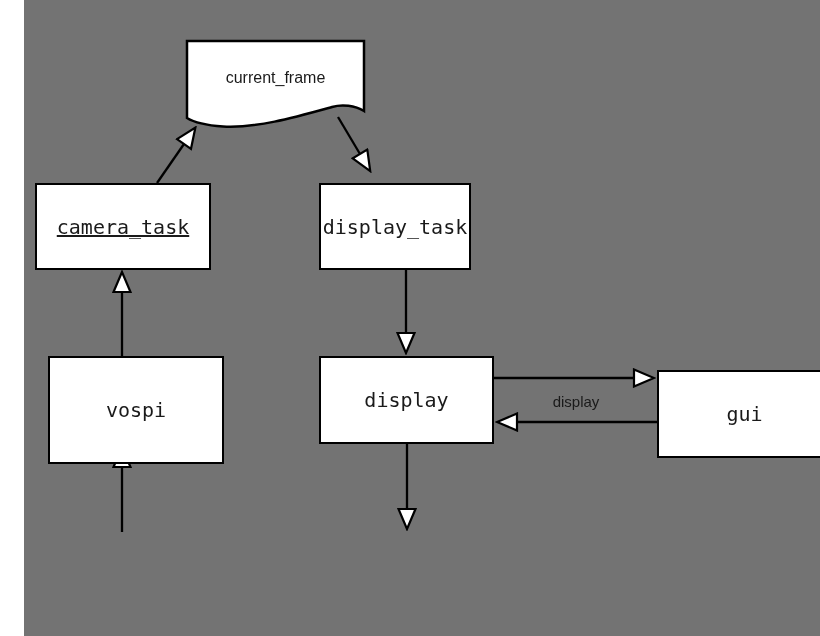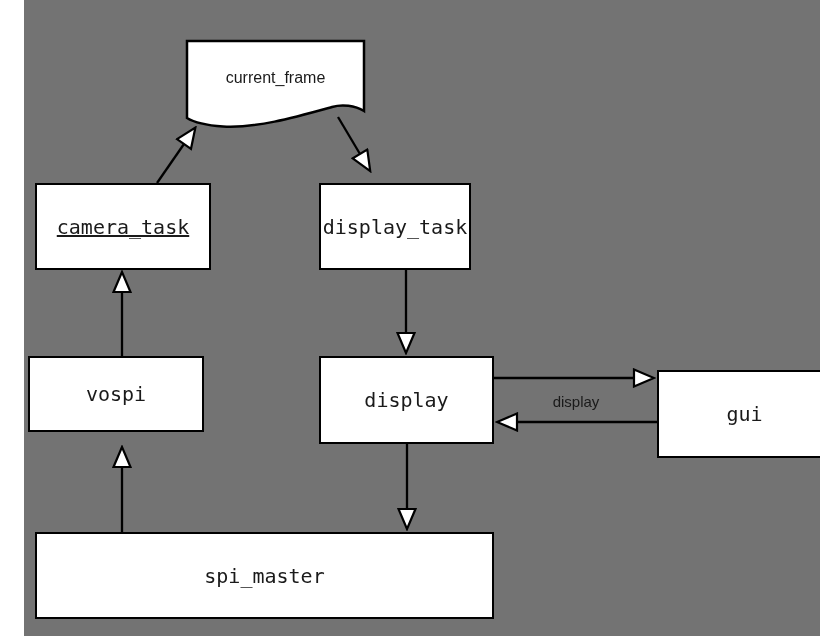--- a/index.html
+++ b/index.html
@@ -29,21 +29,21 @@
     display: flex;
     align-items: center;
     justify-content: center;
     font-family: "DejaVu Sans Mono", "Liberation Mono", monospace;
     font-size: 20px;
     color: #1a1a1a;
     letter-spacing: 0;
   }
   .node-camera-task  { left: 11px;  top: 183px; width: 176px; height: 87px; text-decoration: underline; }
   .node-display-task { left: 295px; top: 183px; width: 152px; height: 87px; }
-  .node-vospi        { left: 4px;  top: 356px; width: 176px; height: 76px; }
+  .node-vospi        { left: 24px;  top: 356px; width: 176px; height: 108px; }
   .node-display      { left: 295px; top: 356px; width: 175px; height: 88px; }
   .node-gui          { left: 633px; top: 370px; width: 175px; height: 88px; }
   .node-spi-master   { left: 11px;  top: 532px; width: 459px; height: 87px; }
 
   .doc-label {
     position: absolute;
     left: 163px;
     top: 44px;
     width: 177px;
     height: 68px;
@@ -104,17 +104,16 @@
     <line class="edge" x1="383" y1="444" x2="383" y2="509" marker-end="url(#openArrow)"></line>
   </svg>
 
   <div class="doc-label">current_frame</div>
 
   <div class="node node-camera-task">camera_task</div>
   <div class="node node-display-task">display_task</div>
   <div class="node node-vospi">vospi</div>
   <div class="node node-display">display</div>
   <div class="node node-gui">gui</div>
-  <div class="node node-spi-master">spi_master</div>
 
   <div class="edge-label">display</div>
 
 </div>
 
 </body></html>

